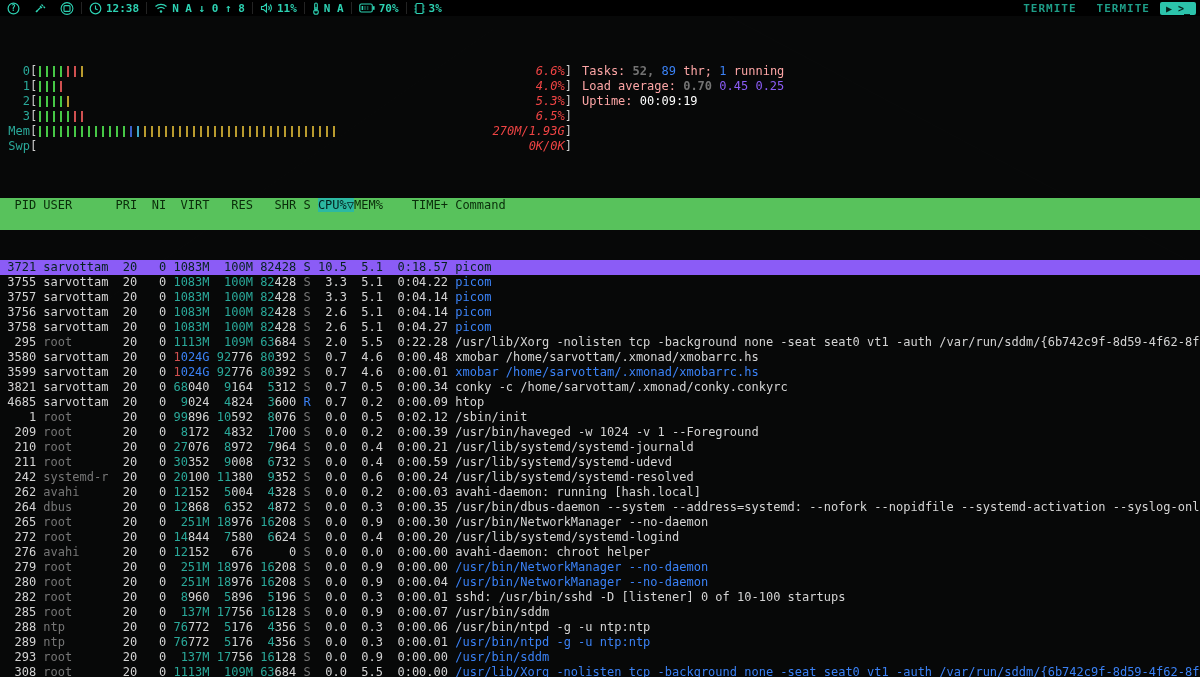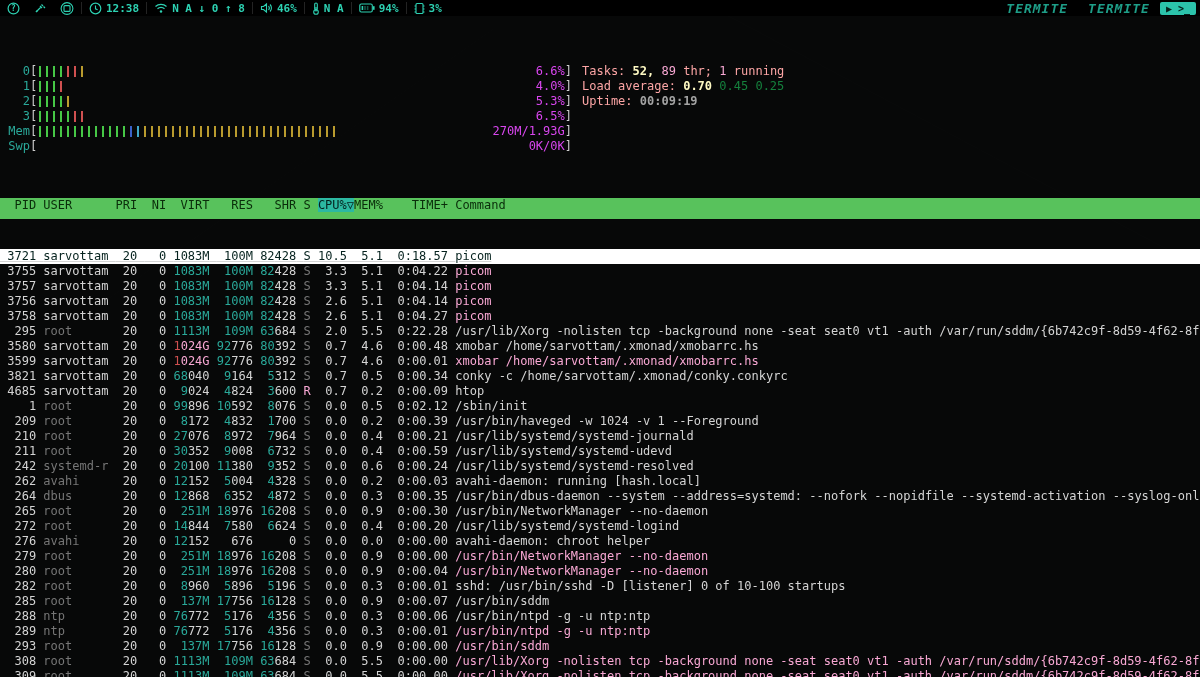--- a/index.html
+++ b/index.html
@@ -13,58 +13,58 @@
   .wp-line.l3{width:700px;top:430px;left:-80px;transform:rotate(-35deg);transform-origin:left top;opacity:.5;}
 
   
   .topbar{position:absolute;top:0;left:0;right:0;height:16px;background:#000;
           display:flex;align-items:center;color:#2dd1b2;font-size:11px;font-weight:bold;
           font-family:"DejaVu Sans Mono","Liberation Mono",monospace;z-index:5;}
   .topbar .seg{display:flex;align-items:center;gap:4px;padding:0 7px;height:100%;}
   .topbar .divider{width:1px;height:12px;background:#232323;}
   .topbar svg{display:block;}
   .topbar .spacer{flex:1;}
-  .tb-layout{color:#1e9e88;letter-spacing:1px;padding:0 10px;font-size:13px;font-style:italic;}
+  .tb-layout{color:#1e9e88;letter-spacing:1px;padding:0 10px;font-size:11px;}
   .tb-badge{background:#2cc3ab;color:#05211c;border-radius:2px;height:13px;line-height:13px;
             padding:0 6px;margin-right:4px;font-size:10px;font-weight:bold;}
 
   
   .terminal{position:absolute;top:16px;left:0;right:0;bottom:0;background:rgba(8,9,9,0.93);
             font-size:12px;line-height:15px;color:#d4d4d4;z-index:4;}
   .term-inner{position:absolute;inset:0;overflow:hidden;white-space:pre;}
 
   
   .htop-top{display:flex;margin-top:18px;}
   .meters{width:572px;padding-left:6px;box-sizing:border-box;}
   .meter{display:flex;height:15px;align-items:center;}
   .mlabel{color:#2aa99a;width:24px;text-align:right;flex:none;}
   .brk{color:#cfcfcf;flex:none;}
   .mbars{flex:1;display:flex;align-items:center;gap:5px;overflow:hidden;height:15px;padding-left:2px;}
   .mbars i{width:2px;height:11px;flex:none;}
   .b-g{background:#46c846;}.b-r{background:#d05050;}.b-y{background:#b99b2e;}
   .b-b{background:#3a62c8;}.b-c{background:#3fa8c8;}
-  .mval{color:#d946ef;flex:none;padding-left:6px;}
+  .mval{color:#ef4444;flex:none;padding-left:6px;font-style:italic;}
   .tasks{flex:1;padding-left:10px;}
   .tline{height:15px;}
   .c-cy{color:#fca5a5;}
-  .c-cyb{color:#a3a3a3;font-weight:bold;}
+  .c-cyb{color:#ffffff;font-weight:normal;}
   .c-wh{color:#d4d4d4;}
-  .c-whb{color:#fef9c3;font-weight:bold;}
-  .c-gr{color:#f9a8d4;}
-  .c-gr2{color:#15803d;}
+  .c-whb{color:#737373;font-weight:bold;}
+  .c-gr{color:#3b82f6;}
+  .c-gr2{color:#8b5cf6;}
   .c-dim{color:#767676;}
   .c-teal{color:#2aa99a;}
   .c-red{color:#d05050;}
 
   
-  .thead{margin-top:14px;height:21px;background:#58c25c;color:#0a2d0a;white-space:pre;}
+  .thead{margin-top:14px;height:32px;background:#58c25c;color:#0a2d0a;white-space:pre;}
   .thead .sortcol{background:#2cb9a2;color:#05221e;}
   .rows{height:495px;overflow:hidden;}
   .row{height:15px;white-space:pre;}
-  .row.sel{background:#ffffff;text-decoration:underline;}
+  .row.sel{background:#8b5cf6;}
   .row.sel span{color:#05221e !important;}
 </style>
 </head>
 <body>
 
 <div class="wallpaper">
   <div class="wp-line l1"></div>
   <div class="wp-line l2"></div>
   <div class="wp-line l3"></div>
 </div>
@@ -116,21 +116,21 @@
     <span>N A ↓ 0 ↑ 8</span>
   </div>
   <div class="divider"></div>
   <div class="seg">
     <span>
       <svg width="13" height="12" viewBox="0 0 13 12">
           <path d="M1.5 4.5 L3.5 4.5 L6.5 2 L6.5 10 L3.5 7.5 L1.5 7.5 Z" fill="none" stroke="#2dd1b2" stroke-width="1.1"></path>
           <path d="M8.5 4 A3 3 0 0 1 8.5 8 M10 2.5 A5 5 0 0 1 10 9.5" stroke="#2dd1b2" stroke-width="1.1" fill="none"></path>
         </svg>
     </span>
-    <span>46%</span>
+    <span>11%</span>
   </div>
   <div class="divider"></div>
   <div class="seg">
     <span>
       <svg width="8" height="13" viewBox="0 0 8 13">
           <rect x="2.7" y="1" width="2.6" height="7" rx="1.3" fill="none" stroke="#2dd1b2" stroke-width="1.1"></rect>
           <circle cx="4" cy="10" r="2.3" fill="none" stroke="#2dd1b2" stroke-width="1.1"></circle>
           <line x1="4" y1="5" x2="4" y2="9.5" stroke="#2dd1b2" stroke-width="1.3"></line>
         </svg>
     </span>
@@ -140,21 +140,21 @@
   <div class="seg">
     <span>
       <svg width="16" height="10" viewBox="0 0 16 10">
           <rect x="0.8" y="1" width="12.5" height="8" rx="1.5" fill="none" stroke="#2dd1b2" stroke-width="1.1"></rect>
           <rect x="14" y="3.2" width="1.6" height="3.6" fill="#2dd1b2"></rect>
           <rect x="2.6" y="3" width="1.6" height="4" fill="#2dd1b2"></rect>
           <rect x="5.2" y="3" width="1.6" height="4" fill="#2dd1b2" opacity="0.4"></rect>
           <rect x="7.8" y="3" width="1.6" height="4" fill="#2dd1b2" opacity="0.4"></rect>
         </svg>
     </span>
-    <span>94%</span>
+    <span>70%</span>
   </div>
   <div class="divider"></div>
   <div class="seg">
     <span>
       <svg width="11" height="13" viewBox="0 0 11 13">
           <rect x="2" y="1.5" width="7" height="10" rx="1" fill="none" stroke="#2dd1b2" stroke-width="1.1"></rect>
           <line x1="0.5" y1="4" x2="2" y2="4" stroke="#2dd1b2"></line>
           <line x1="0.5" y1="7" x2="2" y2="7" stroke="#2dd1b2"></line>
           <line x1="0.5" y1="10" x2="2" y2="10" stroke="#2dd1b2"></line>
           <line x1="9" y1="4" x2="10.5" y2="4" stroke="#2dd1b2"></line>

